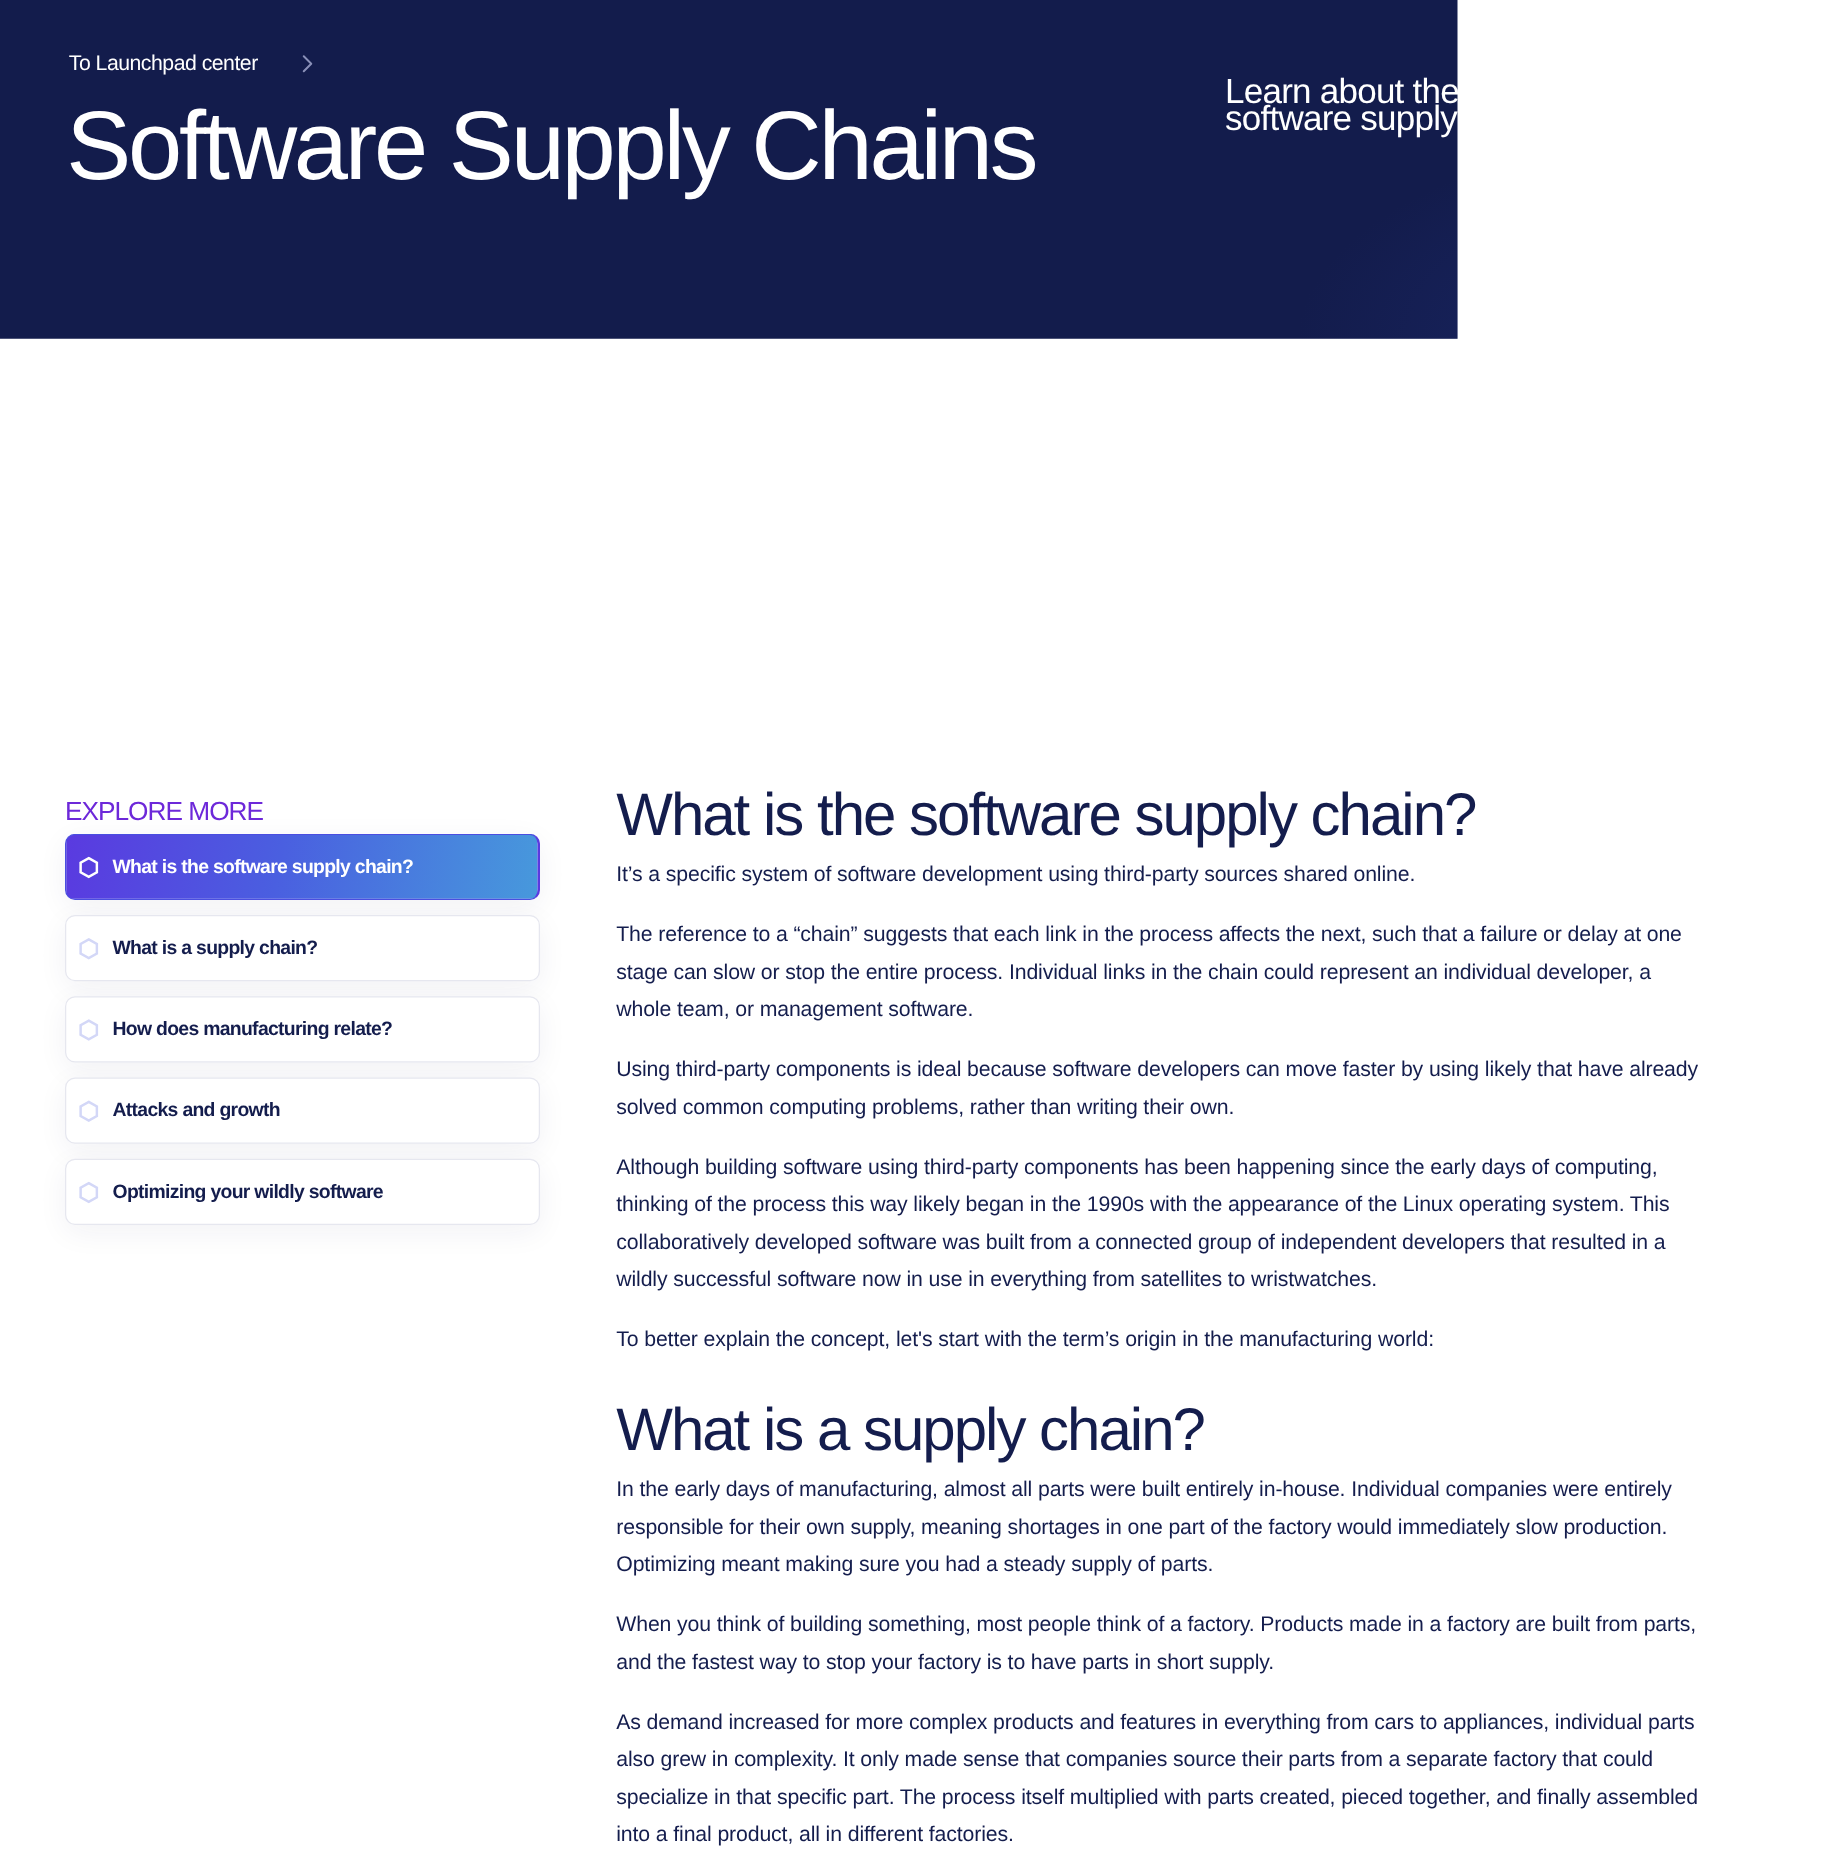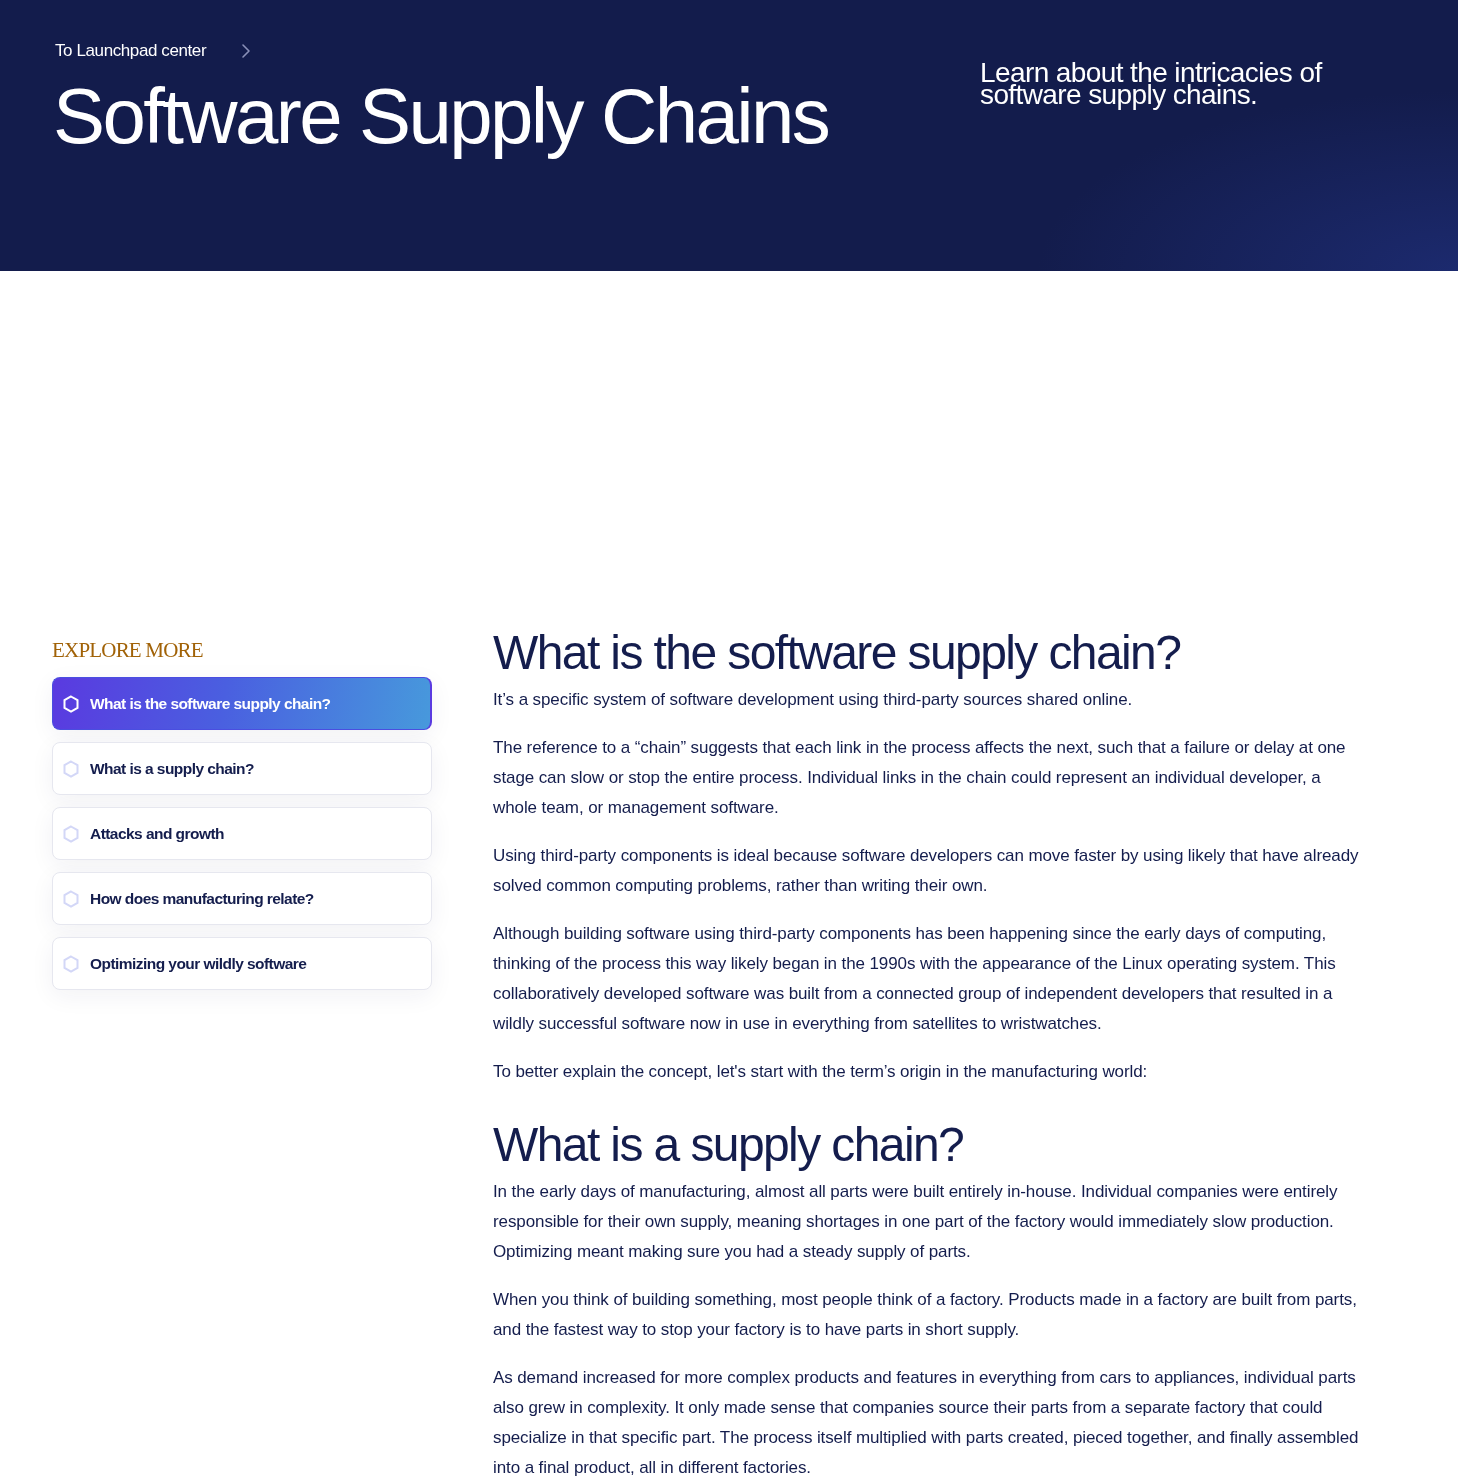--- a/index.html
+++ b/index.html
@@ -1,21 +1,21 @@
 <!DOCTYPE html>
 <html><head>
   <meta charset="utf-8">
   <style>
     * { box-sizing: border-box; margin: 0; padding: 0; }
     html, body { width: 1458px; background: #ffffff; }
     body { font-family: "Liberation Sans", sans-serif; color: #141d4d; overflow-x: hidden; }
 
     .hero {
       position: relative;
-      width: 1458px;
+      width: 1166px;
       height: 271px;
       background: radial-gradient(ellipse 420px 180px at 1458px 271px, #1c2a6e 0%, rgba(20,30,80,0) 100%), #131c4c;
       color: #ffffff;
     }
     .breadcrumb {
       position: absolute;
       left: 55px;
       top: 41px;
       display: flex;
       align-items: center;
@@ -59,25 +59,24 @@
 
     .sidebar {
       position: absolute;
       left: 52px;
       top: 366px;
       width: 380px;
     }
     .explore-label {
       font-size: 21px;
       letter-spacing: -0.8px;
-      color: #a16207;
+      color: #6d28d9;
       text-transform: uppercase;
       line-height: 26px;
-      margin-bottom: 14px;
-      font-family: Liberation Serif, serif;
+      margin-bottom: 4px;
     }
     .nav-item {
       display: flex;
       align-items: center;
       width: 380px;
       height: 53px;
       border: 1px solid #e6e7ef;
       border-radius: 8px;
       background: #ffffff;
       margin-bottom: 12px;
@@ -166,30 +165,30 @@
       </span>
       <span class="label">What is a supply chain?</span>
     </a>
 
     <a class="nav-item" href="#">
       <span class="hex">
         <svg width="16" height="18" viewBox="0 0 16 18">
             <polygon points="8,1.5 14.5,5.2 14.5,12.8 8,16.5 1.5,12.8 1.5,5.2" fill="none" stroke="#d3d7f7" stroke-width="2"></polygon>
           </svg>
       </span>
+      <span class="label">How does manufacturing relate?</span>
+    </a>
+
+    <a class="nav-item" href="#">
+      <span class="hex">
+        <svg width="16" height="18" viewBox="0 0 16 18">
+            <polygon points="8,1.5 14.5,5.2 14.5,12.8 8,16.5 1.5,12.8 1.5,5.2" fill="none" stroke="#d3d7f7" stroke-width="2"></polygon>
+          </svg>
+      </span>
       <span class="label">Attacks and growth</span>
-    </a>
-
-    <a class="nav-item" href="#">
-      <span class="hex">
-        <svg width="16" height="18" viewBox="0 0 16 18">
-            <polygon points="8,1.5 14.5,5.2 14.5,12.8 8,16.5 1.5,12.8 1.5,5.2" fill="none" stroke="#d3d7f7" stroke-width="2"></polygon>
-          </svg>
-      </span>
-      <span class="label">How does manufacturing relate?</span>
     </a>
 
     <a class="nav-item" href="#">
       <span class="hex">
         <svg width="16" height="18" viewBox="0 0 16 18">
             <polygon points="8,1.5 14.5,5.2 14.5,12.8 8,16.5 1.5,12.8 1.5,5.2" fill="none" stroke="#d3d7f7" stroke-width="2"></polygon>
           </svg>
       </span>
       <span class="label">Optimizing your wildly software</span>
     </a>

